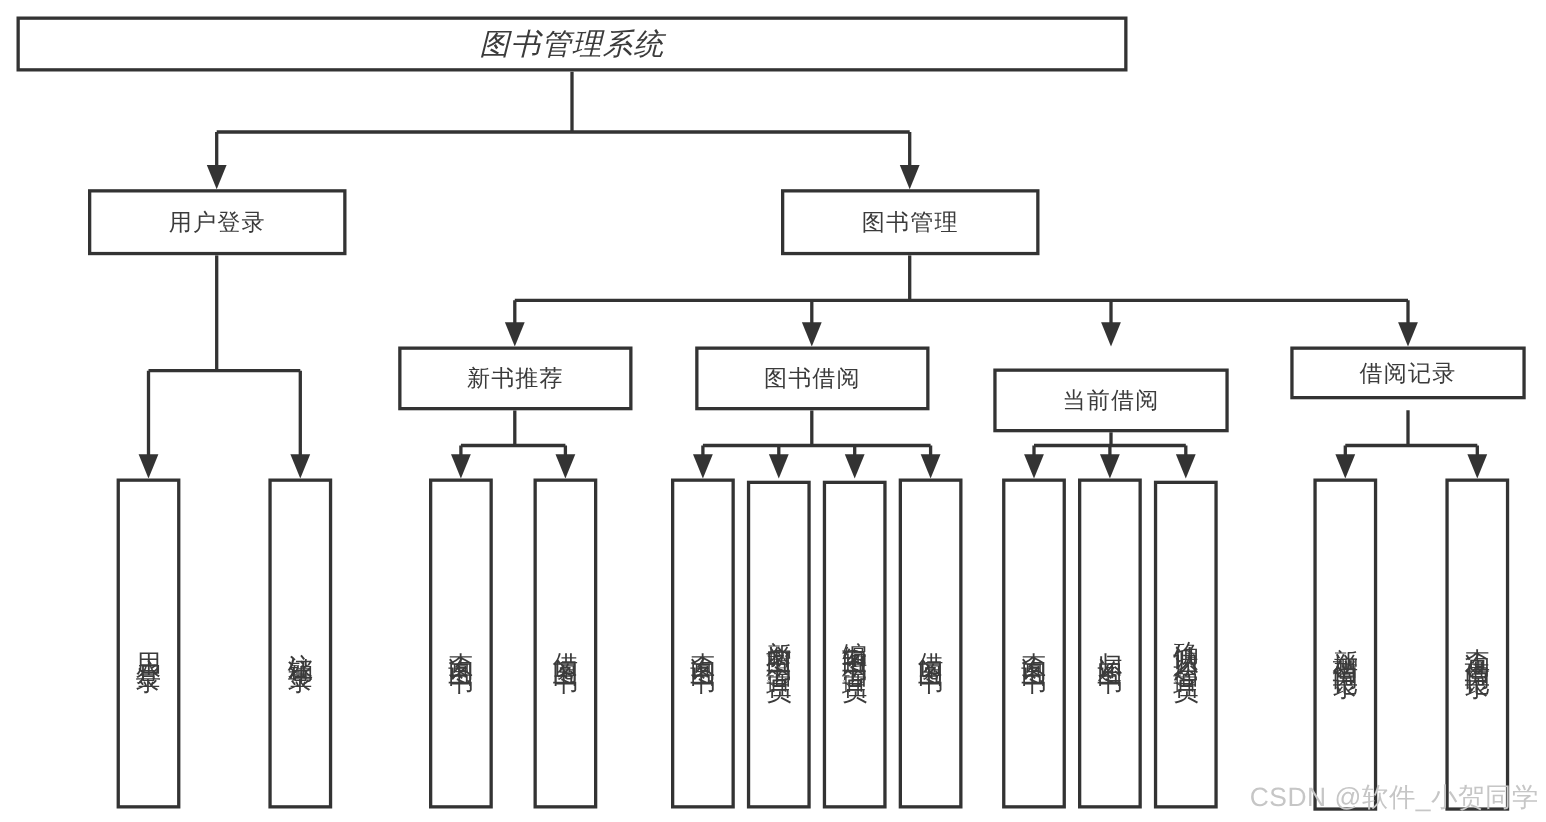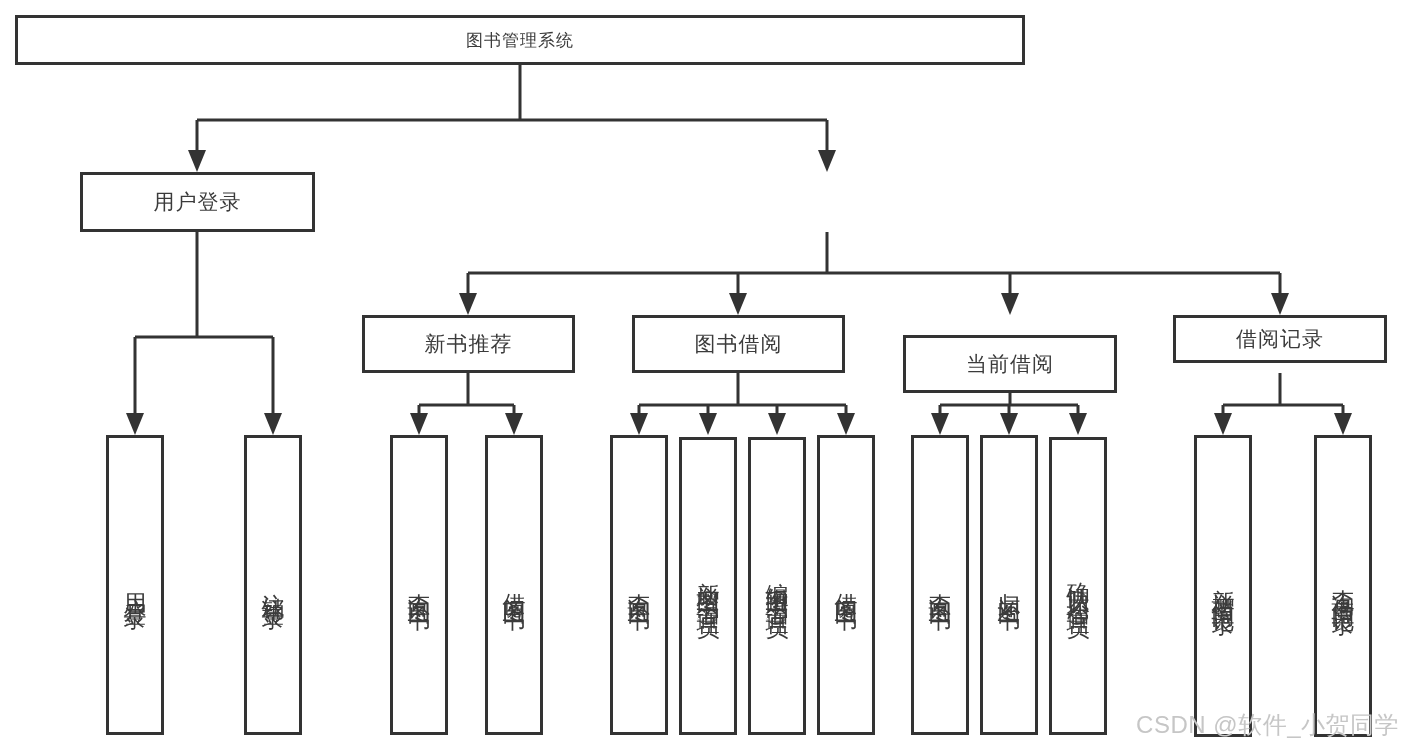--- a/index.html
+++ b/index.html
@@ -11,21 +11,21 @@
     position: absolute;
     background: #ffffff;
     border: 3px solid #333333;
     color: #3b3b3b;
     display: flex;
     align-items: center;
     justify-content: center;
     text-align: center;
   }
   .hnode { font-size: 21px; letter-spacing: 1px; }
-  .rootnode { font-size: 17px; letter-spacing: 1px; }
+  .rootnode { font-size: 27px; letter-spacing: 1px; font-style: italic; }
   .vnode {
     writing-mode: vertical-rl;
     font-size: 23px;
     letter-spacing: 5px;
     line-height: 1;
   }
   .watermark {
     position: absolute;
     right: 6px;
     bottom: 6px;
@@ -67,20 +67,21 @@
       <polygon points="1000,413 1018,413 1009,435"></polygon>
       <polygon points="1069,413 1087,413 1078,435"></polygon>
       <polygon points="1214,413 1232,413 1223,435"></polygon>
       <polygon points="1334,413 1352,413 1343,435"></polygon>
     </g>
   </svg>
 
   <div class="node rootnode" style="left:15px; top:15px; width:1010px; height:50px;">图书管理系统</div>
 
   <div class="node hnode" style="left:80px; top:172px; width:235px; height:60px;">用户登录</div>
+  <div class="node hnode" style="left:710px; top:172px; width:235px; height:60px;">图书管理</div>
 
   <div class="node hnode" style="left:632px; top:315px; width:213px; height:58px;">图书借阅</div>
   <div class="node hnode" style="left:362px; top:315px; width:213px; height:58px;">新书推荐</div>
   <div class="node hnode" style="left:903px; top:315px; width:214px; height:58px;margin-top:20px;">当前借阅</div>
   <div class="node hnode" style="left:1173px; top:315px; width:214px; height:48px;">借阅记录</div>
 
   <div class="node vnode" style="left:106px; top:435px; width:58px; height:300px;">用户登录</div>
   <div class="node vnode" style="left:244px; top:435px; width:58px; height:300px;">注销登录</div>
 
   <div class="node vnode" style="left:390px; top:435px; width:58px; height:300px;">查询图书</div>

